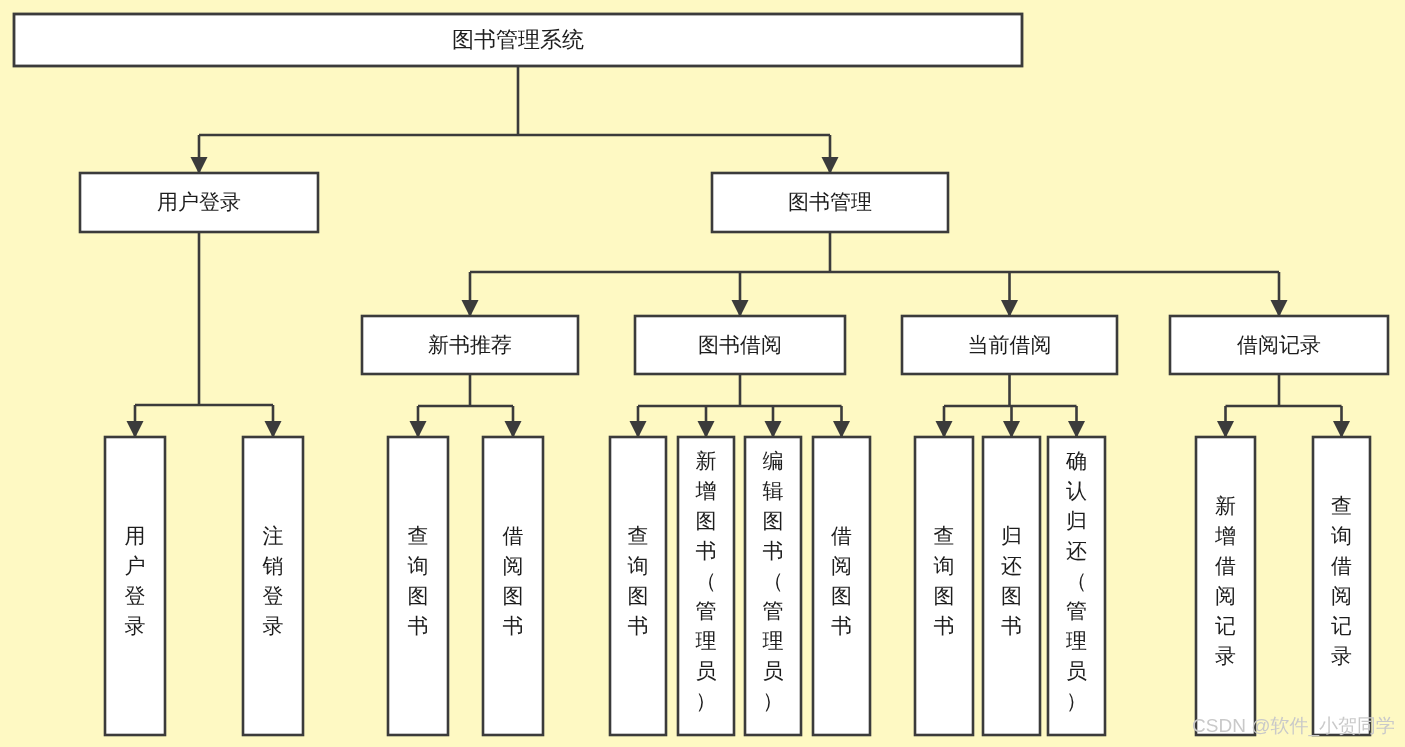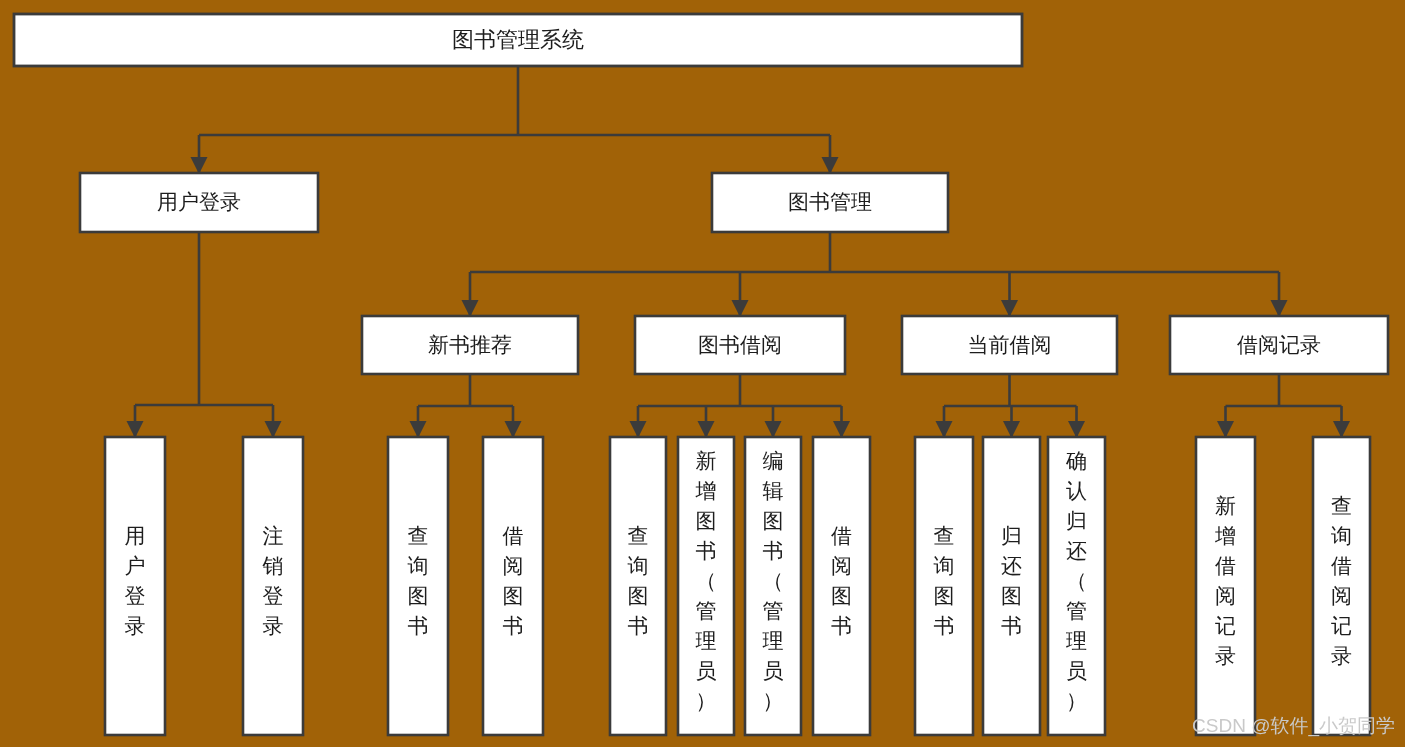--- a/index.html
+++ b/index.html
@@ -8,21 +8,21 @@
     padding: 0;
     background: #ffffff;
   }
   body {
     font-family: "Liberation Sans", "DejaVu Sans", sans-serif;
   }
   #diagram-root {
     position: relative;
     width: 1405px;
     height: 747px;
-    background: #a16207;
+    background: #fef9c3;
     overflow: hidden;
   }
   svg.diagram-canvas {
     position: absolute;
     left: 0;
     top: 0;
     width: 1405px;
     height: 747px;
     display: block;
   }

